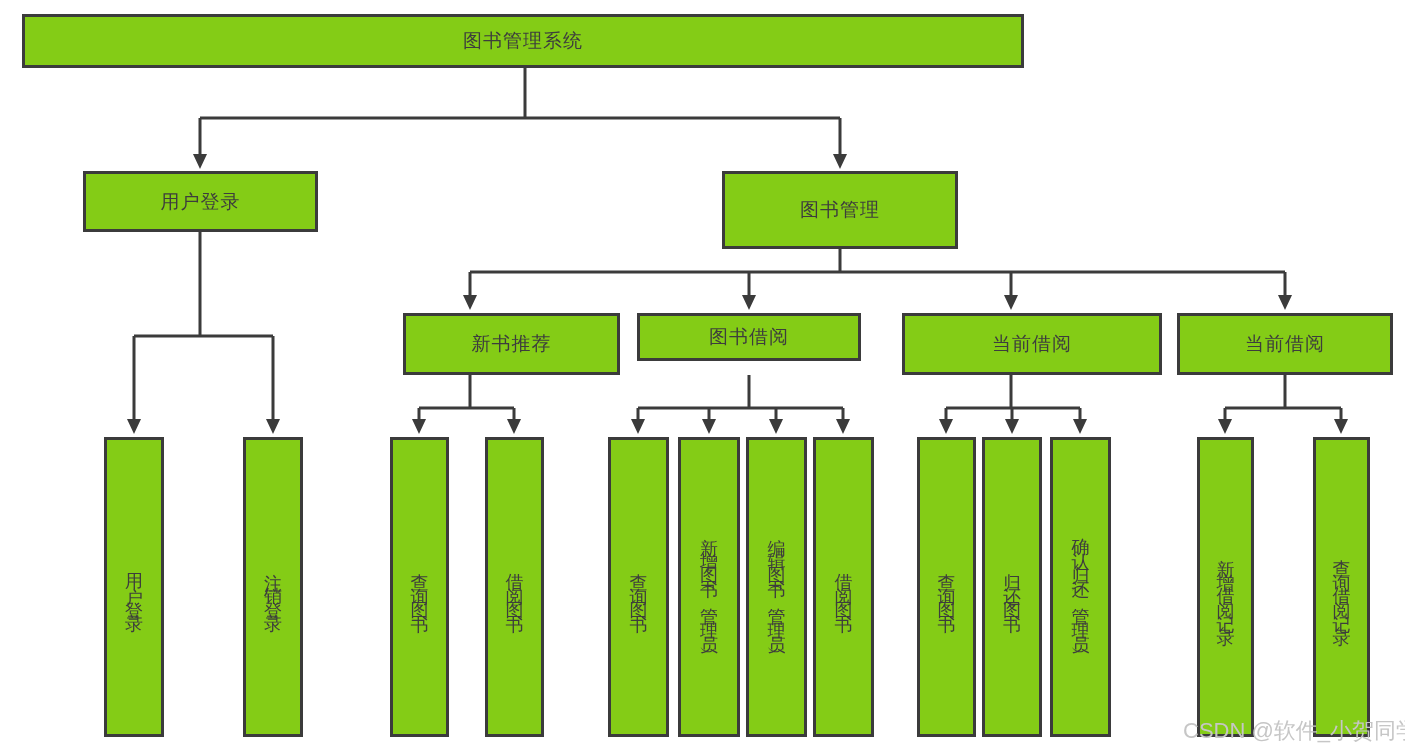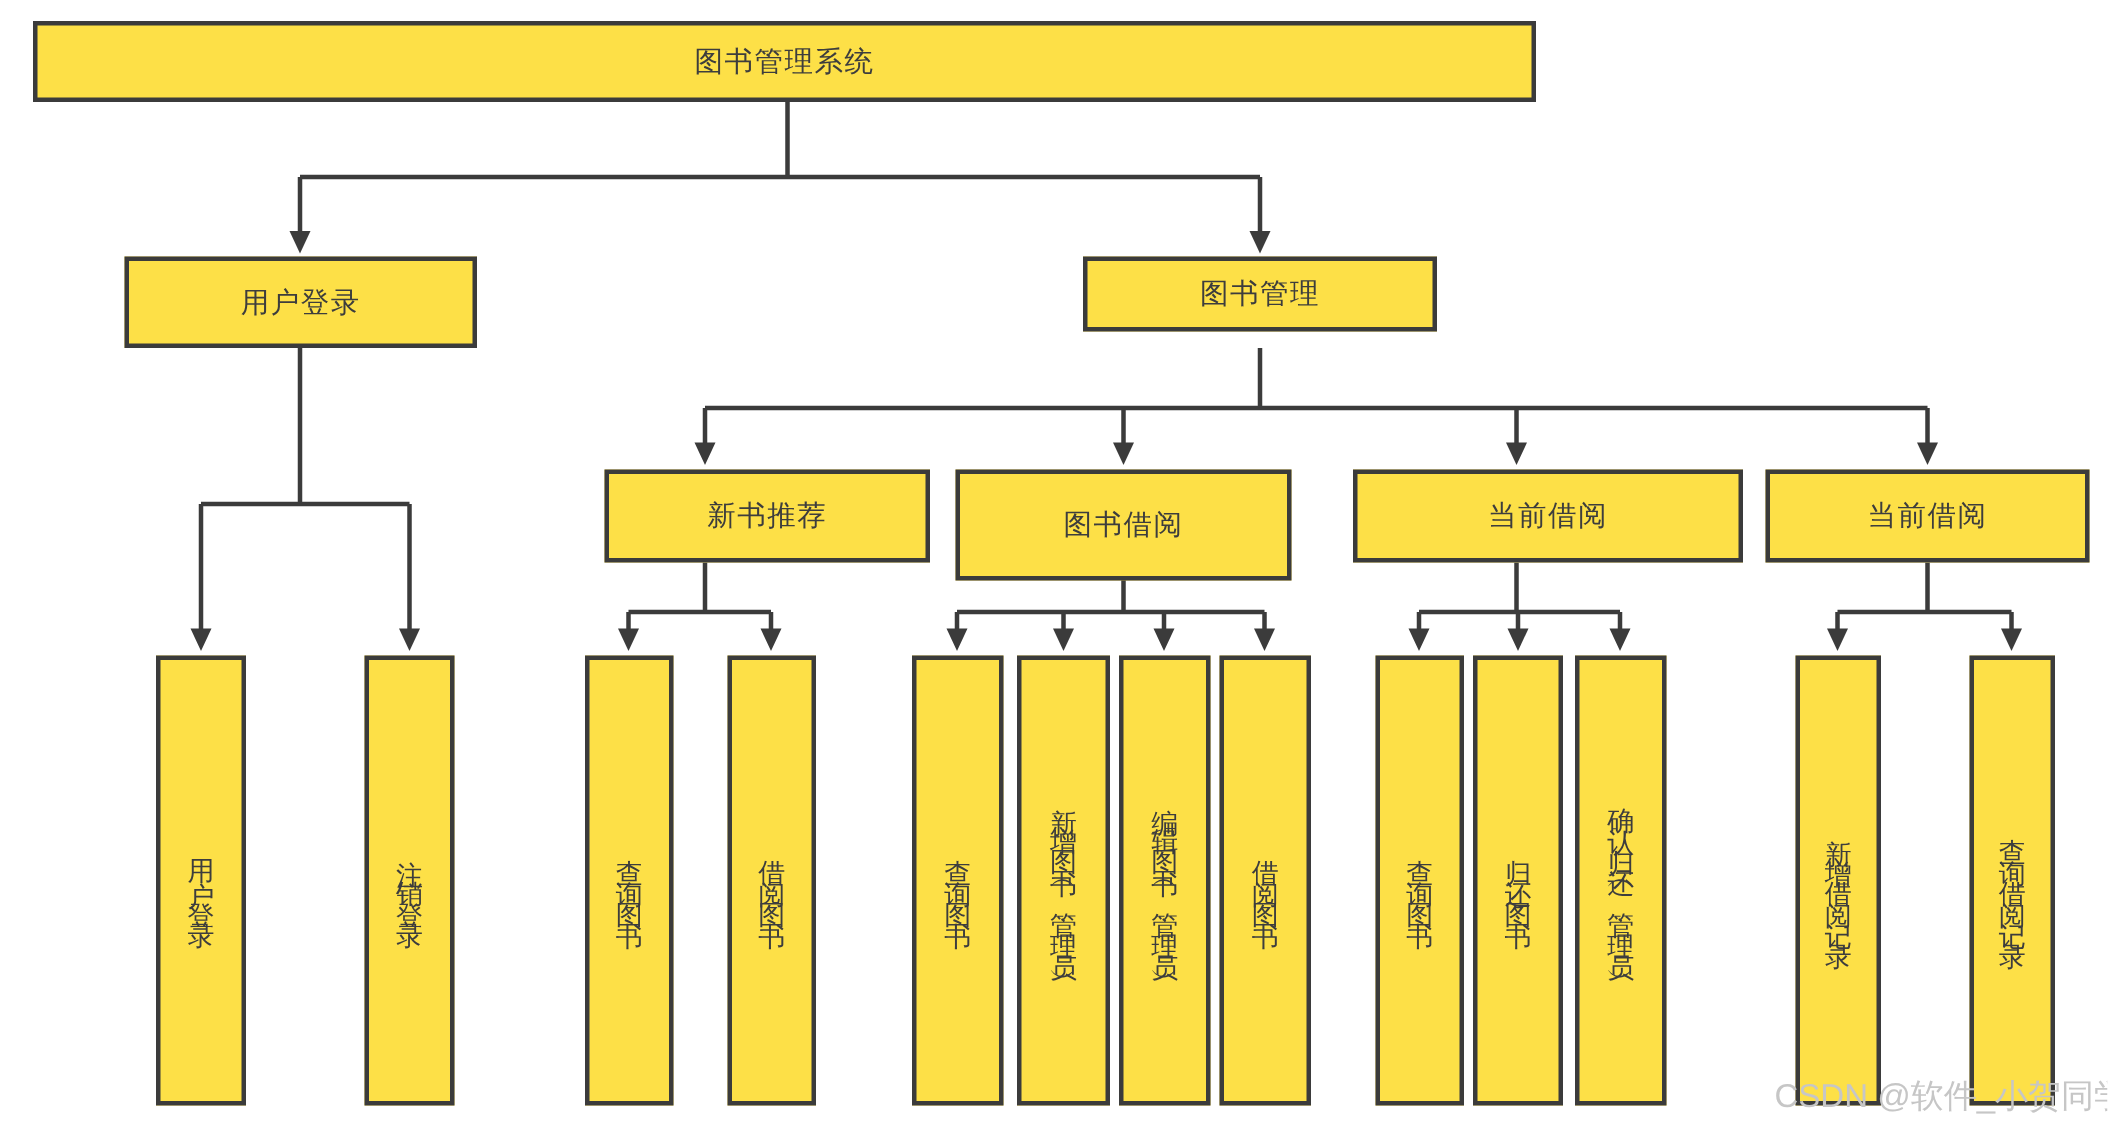--- a/index.html
+++ b/index.html
@@ -14,21 +14,21 @@
   #lines {
     position: absolute;
     left: 0; top: 0;
     width: 1405px; height: 747px;
     z-index: 1;
   }
   .box {
     position: absolute;
     box-sizing: border-box;
     border: 3px solid #3b3b3b;
-    background: #fde047;
+    background: #84cc16;
     color: #3d3d3d;
     display: flex;
     align-items: center;
     justify-content: center;
     z-index: 2;
   }
   .hbox {
     font-size: 19px;
     letter-spacing: 1px;
     white-space: nowrap;
@@ -84,24 +84,24 @@
     <use href="#arrow" x="946" y="434"></use>
     <use href="#arrow" x="1012" y="434"></use>
     <use href="#arrow" x="1080" y="434"></use>
     <use href="#arrow" x="1225" y="434"></use>
     <use href="#arrow" x="1341" y="434"></use>
   </svg>
 
   <div class="box hbox" style="left:22px; top:14px; width:1002px; height:54px;">图书管理系统</div>
 
   <div class="box hbox" style="left:83px; top:171px; width:235px; height:61px;">用户登录</div>
-  <div class="box hbox" style="left:722px; top:171px; width:236px; height:50px;">图书管理</div>
+  <div class="box hbox" style="left:722px; top:171px; width:236px; height:78px;">图书管理</div>
 
   <div class="box hbox" style="left:362px; top:313px; width:217px; height:62px;margin-left:41px;">新书推荐</div>
-  <div class="box hbox" style="left:637px; top:313px; width:224px; height:74px;">图书借阅</div>
+  <div class="box hbox" style="left:637px; top:313px; width:224px; height:48px;">图书借阅</div>
   <div class="box hbox" style="left:902px; top:313px; width:260px; height:62px;">当前借阅</div>
   <div class="box hbox" style="left:1177px; top:313px; width:216px; height:62px;">当前借阅</div>
 
   <div class="box leaf" style="left:104px; top:437px; width:60px; height:300px;">用户登录</div>
   <div class="box leaf" style="left:243px; top:437px; width:60px; height:300px;">注销登录</div>
 
   <div class="box leaf" style="left:390px; top:437px; width:59px; height:300px;">查询图书</div>
   <div class="box leaf" style="left:485px; top:437px; width:59px; height:300px;">借阅图书</div>
 
   <div class="box leaf" style="left:608px; top:437px; width:61px; height:300px;">查询图书</div>

